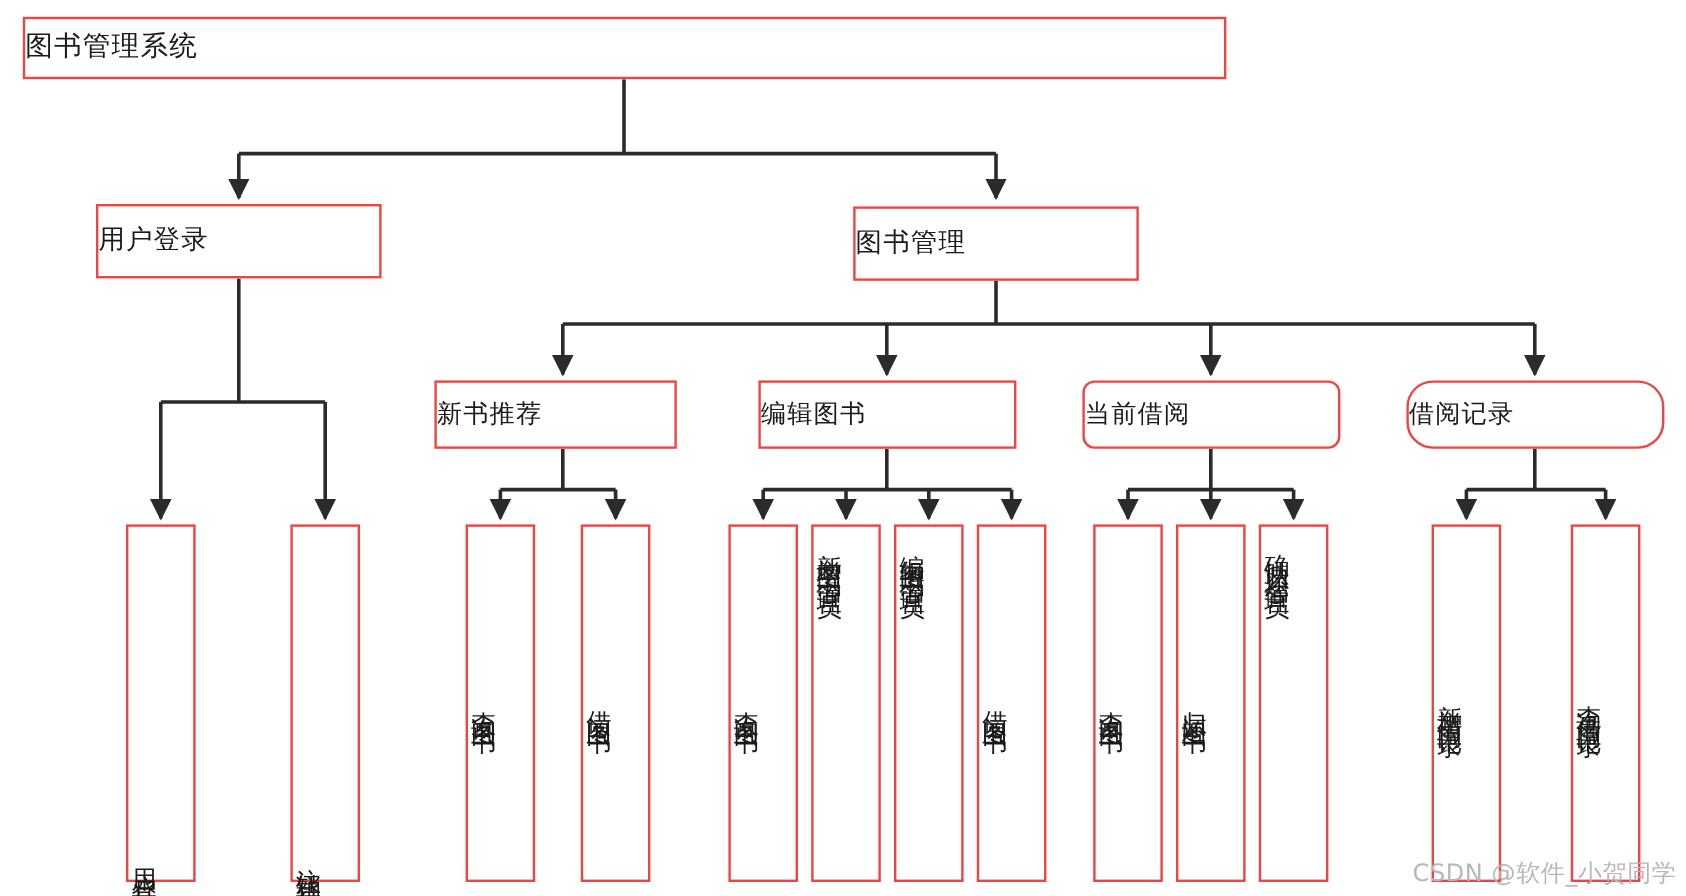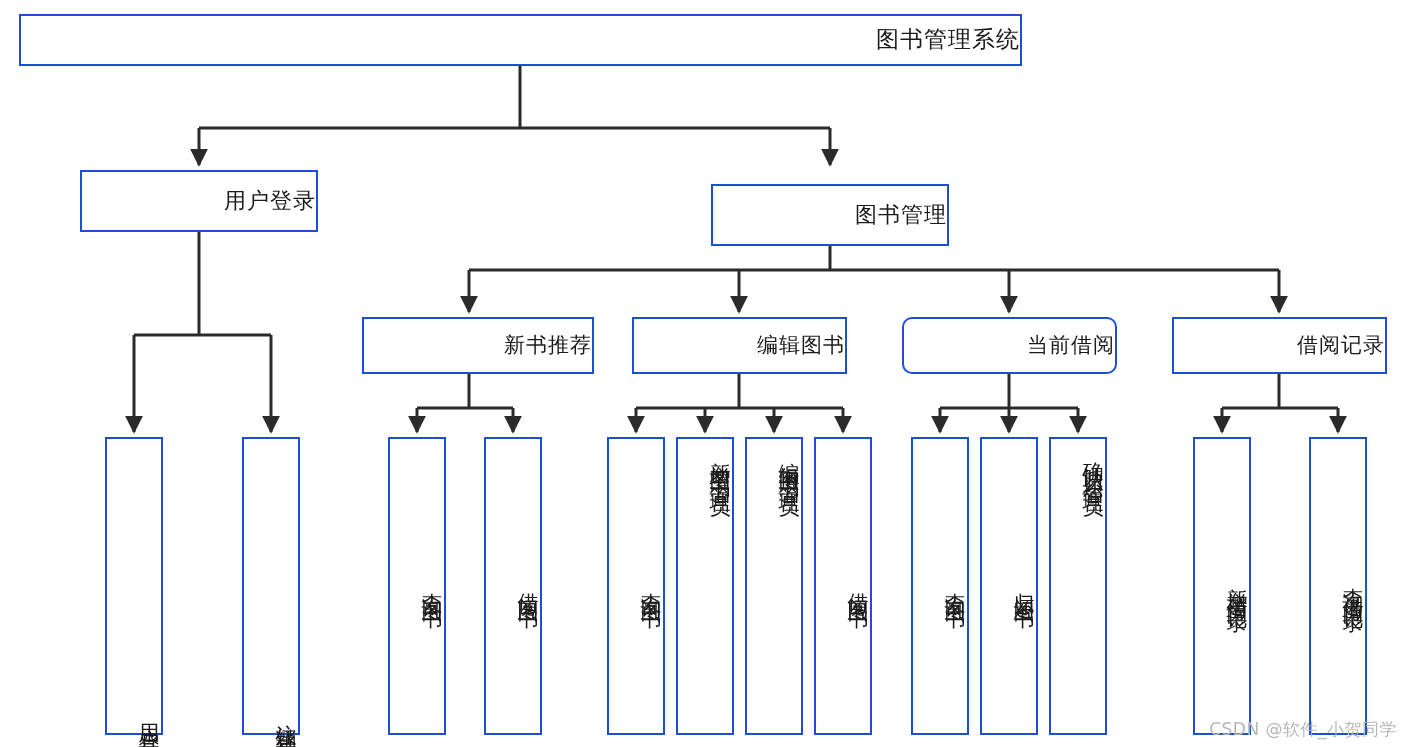--- a/index.html
+++ b/index.html
@@ -24,25 +24,25 @@
   #connector-layer {
     position: absolute;
     left: 0;
     top: 0;
     width: 1405px;
     height: 747px;
     pointer-events: none;
   }
   .node {
     position: absolute;
-    border: 2px solid #1d4ed8;
+    border: 2px solid #ef4444;
     background: #ffffff;
     display: flex;
     align-items: center;
-    justify-content: flex-end;
+    justify-content: flex-start;
     color: #1a1a1a;
     line-height: 1.18;
     z-index: 2;
   }
   .node-root {
     font-size: 23px;
     letter-spacing: 1px;
   }
   .node-l1 {
     font-size: 22px;
@@ -71,21 +71,21 @@
   .node-leaf.align-top {
     align-items: flex-start;
   }
   .node-leaf.align-middle {
     align-items: center;
   }
   #watermark {
     position: absolute;
     right: 8px;
     bottom: 6px;
-    font-size: 17px;
+    font-size: 20px;
     color: #b7b7b7;
     letter-spacing: 0.5px;
     z-index: 5;
     white-space: nowrap;
     font-family: "DejaVu Sans", "Liberation Sans", sans-serif;
   }
 </style>
 </head>
 <body>
 
@@ -141,34 +141,34 @@
     </g>
   </svg>
 
   <div class="node node-root" style="left:19px; top:14px; width:1003px; height:52px;">
     <span>图书管理系统</span>
   </div>
 
   <div class="node node-l1" style="left:80px; top:170px; width:238px; height:62px;">
     <span>用户登录</span>
   </div>
-  <div class="node node-l1" style="left:711px; top:184px; width:238px; height:62px;">
+  <div class="node node-l1" style="left:711px; top:172px; width:238px; height:62px;">
     <span>图书管理</span>
   </div>
 
-  <div class="node node-l2" style="left:362px; top:317px; width:232px; height:57px;">
+  <div class="node node-l2" style="left:362px; top:317px; width:202px; height:57px;">
     <span>新书推荐</span>
   </div>
   <div class="node node-l2" style="left:632px; top:317px; width:215px; height:57px;">
     <span>编辑图书</span>
   </div>
   <div class="node node-l2" style="left:902px; top:317px; width:215px; height:57px;border-radius:10px;">
     <span>当前借阅</span>
   </div>
-  <div class="node node-l2" style="left:1172px; top:317px; width:215px; height:57px;">
+  <div class="node node-l2" style="left:1172px; top:317px; width:215px; height:57px;border-radius:22px;">
     <span>借阅记录</span>
   </div>
 
   <div class="node node-leaf align-bottom" style="left:105px; top:437px; width:58px; height:298px;">
     <span class="vlabel">用户登录</span>
   </div>
   <div class="node node-leaf align-bottom" style="left:242px; top:437px; width:58px; height:298px;">
     <span class="vlabel">注销登录</span>
   </div>
 

